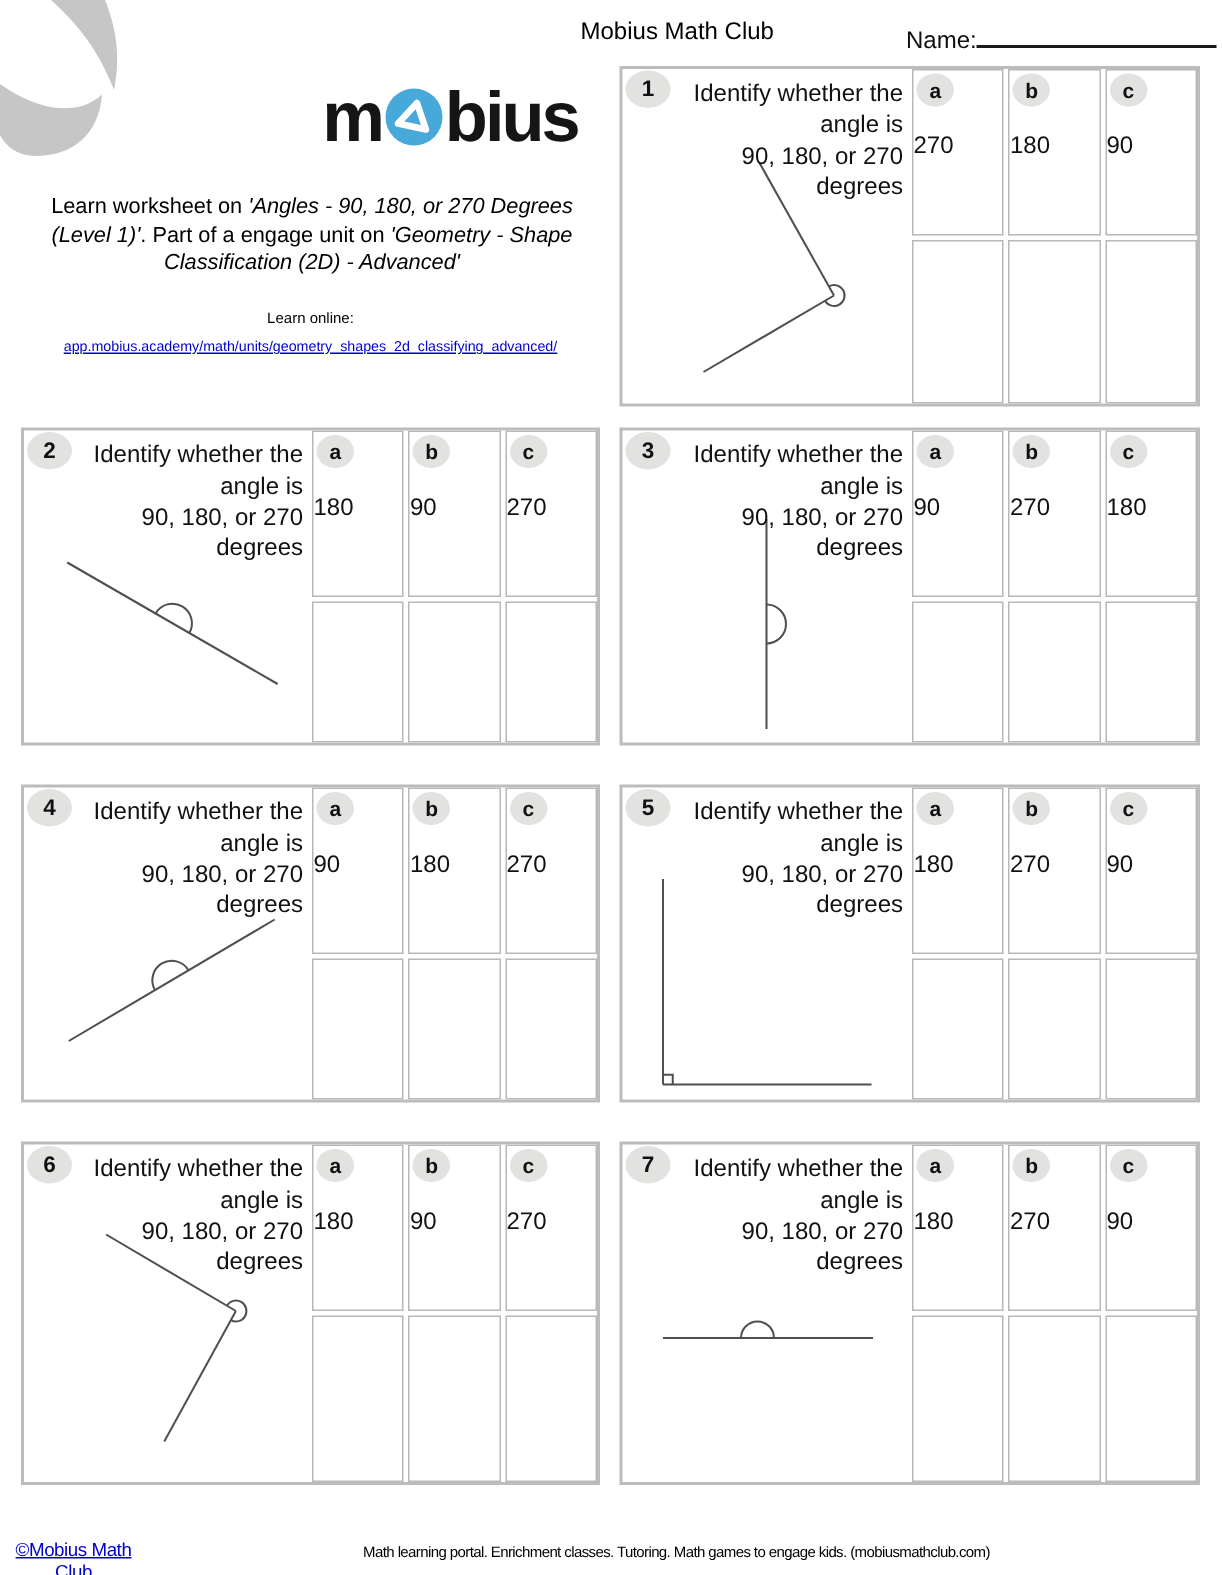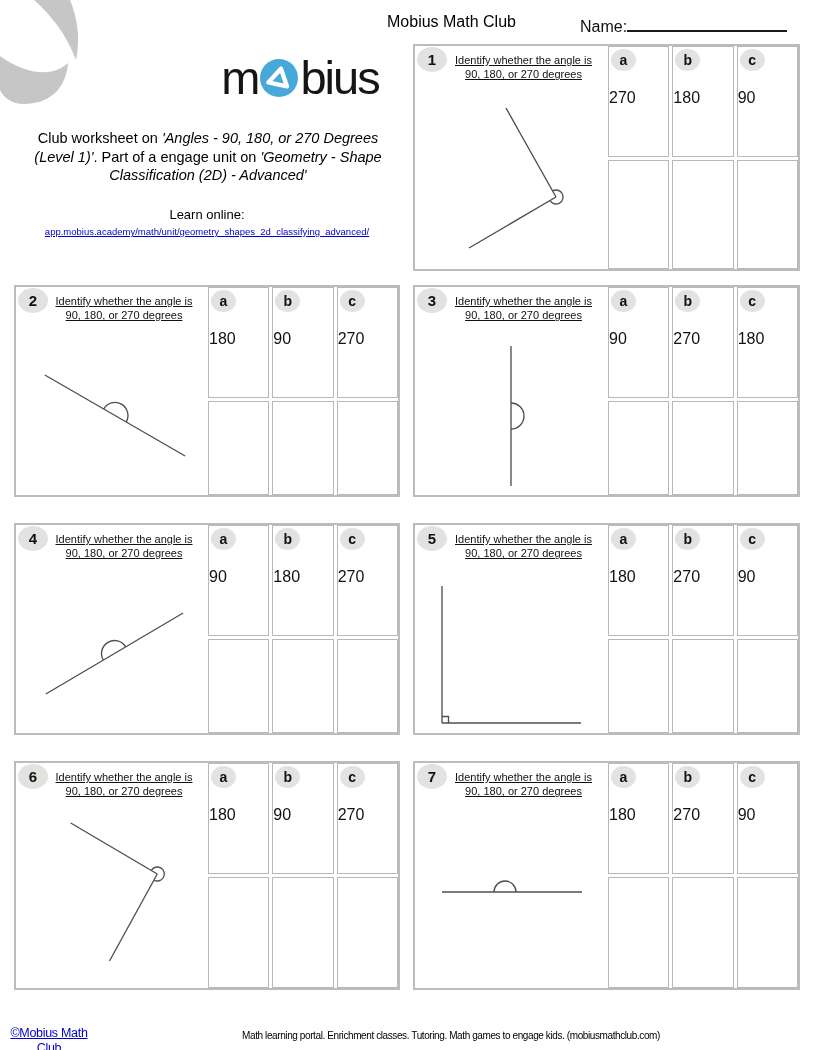--- a/index.html
+++ b/index.html
@@ -3,44 +3,44 @@
 <meta charset="utf-8">
 <style>
   html,body{margin:0;padding:0;}
   body{width:815px;height:1050px;position:relative;background:#fff;overflow:hidden;
        font-family:"Liberation Sans",sans-serif;color:#111;}
 
   
   .swirl{position:absolute;top:0;left:0;}
   .page-title{position:absolute;top:13px;left:0;width:815px;text-align:center;
               font-size:16px;color:#000;margin-left:44px;}
-  .name-row{position:absolute;top:13px;left:580px;font-size:16px;white-space:nowrap;}
+  .name-row{position:absolute;top:13px;left:604px;font-size:16px;white-space:nowrap;}
   .name-line{display:inline-block;width:160px;border-bottom:2px solid #1a1a1a;height:17px;}
 
   .logo{position:absolute;top:50px;left:195px;width:210px;text-align:center;
-        font-size:47px;font-weight:normal;letter-spacing:-2px;color:#151515;white-space:nowrap;}
+        font-size:47px;font-weight:bold;letter-spacing:-2px;color:#151515;white-space:nowrap;}
   .logo .o-icon{vertical-align:-4px;margin:0 1px;}
 
   .intro{position:absolute;top:129px;left:22px;width:372px;text-align:center;
          font-size:14.5px;line-height:1.28;color:#000;}
   .learn-label{position:absolute;top:207px;left:14px;width:386px;text-align:center;
-               font-size:13px;color:#000;}
+               font-size:10px;color:#000;}
   .learn-url{position:absolute;top:226px;left:14px;width:386px;text-align:center;
              font-size:9.5px;color:var(--link,#0000cc);text-decoration:underline;cursor:pointer;}
 
   
   .problem{position:absolute;box-sizing:border-box;border:2px solid #bcbcbc;
            background:#fff;display:flex;}
   .pane{position:relative;flex:1;}
   .pane svg{position:absolute;left:0;top:0;width:100%;height:100%;}
   .pane path{fill:none;stroke:#4f4f4f;stroke-width:1.35;}
   .num-badge{position:absolute;top:1px;left:2px;width:30px;height:25px;background:#e2e2e0;
              border-radius:50%;text-align:center;font-weight:bold;font-size:15px;line-height:25px;}
-  .prompt{margin:7px 6px 0 30px;text-align:center;font-size:11px;line-height:1.3;
-          position:relative;z-index:1;text-decoration:underline;}
+  .prompt{margin:7px 6px 0 30px;text-align:right;font-size:16px;line-height:1.3;
+          position:relative;z-index:1;}
   .grid{width:190px;display:grid;grid-template-columns:repeat(3,1fr);
         grid-template-rows:111px 1fr;gap:3px;}
   .cell{border:1.5px solid #b8b8b8;position:relative;background:#fff;box-sizing:border-box;}
   .letter-badge{position:absolute;top:2px;left:2px;width:25px;height:22px;background:#e2e2e0;
                 border-radius:50%;text-align:center;font-weight:bold;font-size:14px;line-height:22px;}
   .value{text-align:left;padding:42px 9px 0 0;font-size:16px;}
 
   
   .foot-link{position:absolute;top:1026px;left:6px;width:86px;text-align:center;
              font-size:12.5px;line-height:15px;letter-spacing:-0.3px;
@@ -63,25 +63,25 @@
 </div>
 
 <div class="logo">
   <span>m</span><svg class="o-icon" width="40" height="40" viewBox="0 0 40 40">
     <circle cx="20" cy="20" r="19" fill="#47a8da"></circle>
     <path d="M20 10.5 L29.5 26.5 L10.5 26.5 Z" fill="none" stroke="#fff" stroke-width="4.4" stroke-linejoin="round" transform="rotate(12 20 20)"></path>
   </svg><span>bius</span>
 </div>
 
 <div class="intro">
-  <span>Club worksheet on </span><i>'Angles - 90, 180, or 270 Degrees (Level 1)'</i><span>. Part of a engage unit on </span><i>'Geometry - Shape Classification (2D) - Advanced'</i>
+  <span>Learn worksheet on </span><i>'Angles - 90, 180, or 270 Degrees (Level 1)'</i><span>. Part of a engage unit on </span><i>'Geometry - Shape Classification (2D) - Advanced'</i>
 </div>
 
 <div class="learn-label">Learn online:</div>
-<a class="learn-url">app.mobius.academy/math/unit/geometry_shapes_2d_classifying_advanced/</a>
+<a class="learn-url">app.mobius.academy/math/units/geometry_shapes_2d_classifying_advanced/</a>
 
 <div id="problems">
     <div class="problem" style="left: 413px; top: 44px; width: 387px; height: 227px;">
       <div class="pane">
         <svg viewBox="0 0 193 223" preserveAspectRatio="none">
           <path d="M141 151 L91 62"></path>
           <path d="M141 151 L54 202"></path>
           <path d="M137.6 144.9 A7 7 0 1 1 135 154.5"></path>
         </svg>
         <div class="num-badge">1</div>

